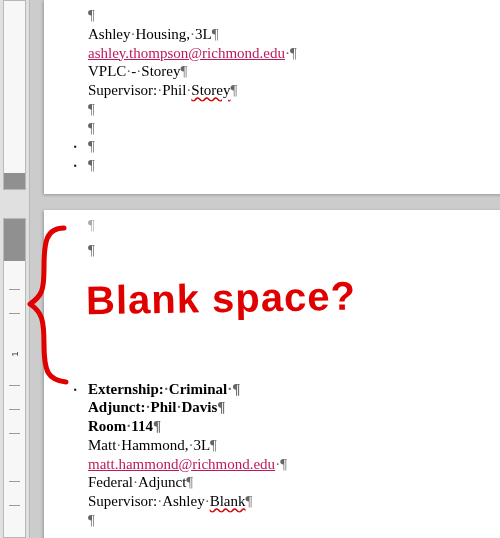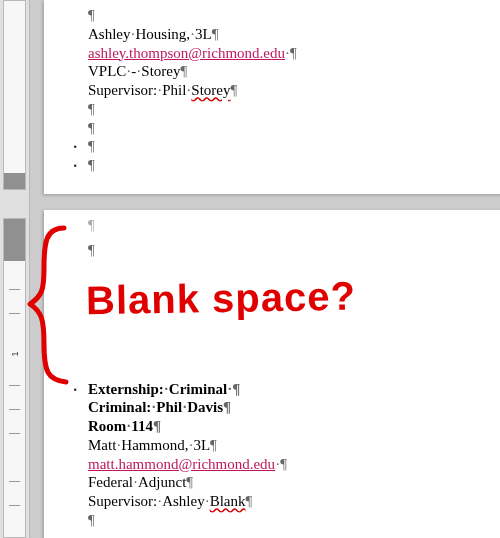--- a/index.html
+++ b/index.html
@@ -171,21 +171,21 @@
     <div class="page page2">
       <div class="para" style="opacity:0.55"><span class="pilcrow">¶</span></div>
       <div style="height:6px"></div>
       <div class="para"><span class="pilcrow">¶</span></div>
       <div style="height:120px"></div>
 
       <div class="para bold bullet-row">
         <span>Externship:</span><span class="dotsep">·</span><span>Criminal</span><span class="dotsep">·</span><span class="pilcrow">¶</span>
       </div>
       <div class="para bold">
-        <span>Criminal:</span><span class="dotsep">·</span><span>Phil</span><span class="dotsep">·</span><span>Davis</span><span class="pilcrow">¶</span>
+        <span>Adjunct:</span><span class="dotsep">·</span><span>Phil</span><span class="dotsep">·</span><span>Davis</span><span class="pilcrow">¶</span>
       </div>
       <div class="para bold">
         <span>Room</span><span class="dotsep">·</span><span>114</span><span class="pilcrow">¶</span>
       </div>
       <div class="para">
         <span>Matt</span><span class="dotsep">·</span><span>Hammond,</span><span class="dotsep">·</span><span>3L</span><span class="pilcrow">¶</span>
       </div>
       <div class="para">
         <span class="link">matt.hammond@richmond.edu</span><span class="dotsep">·</span><span class="pilcrow">¶</span>
       </div>

